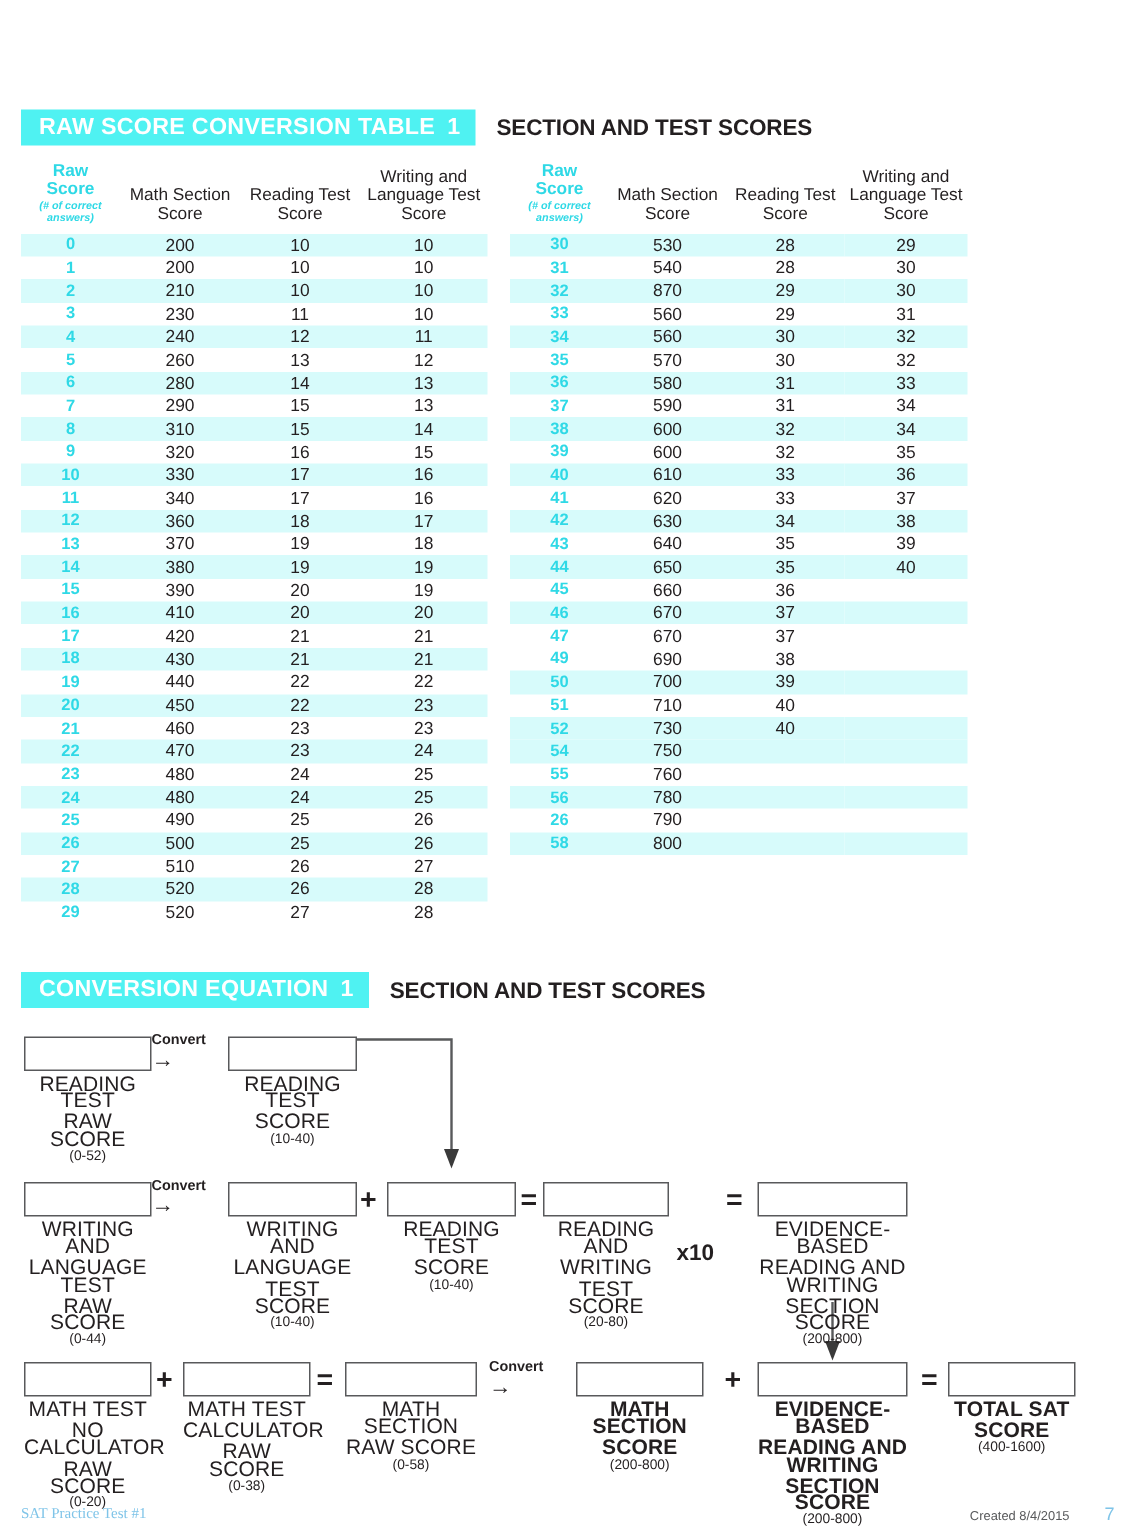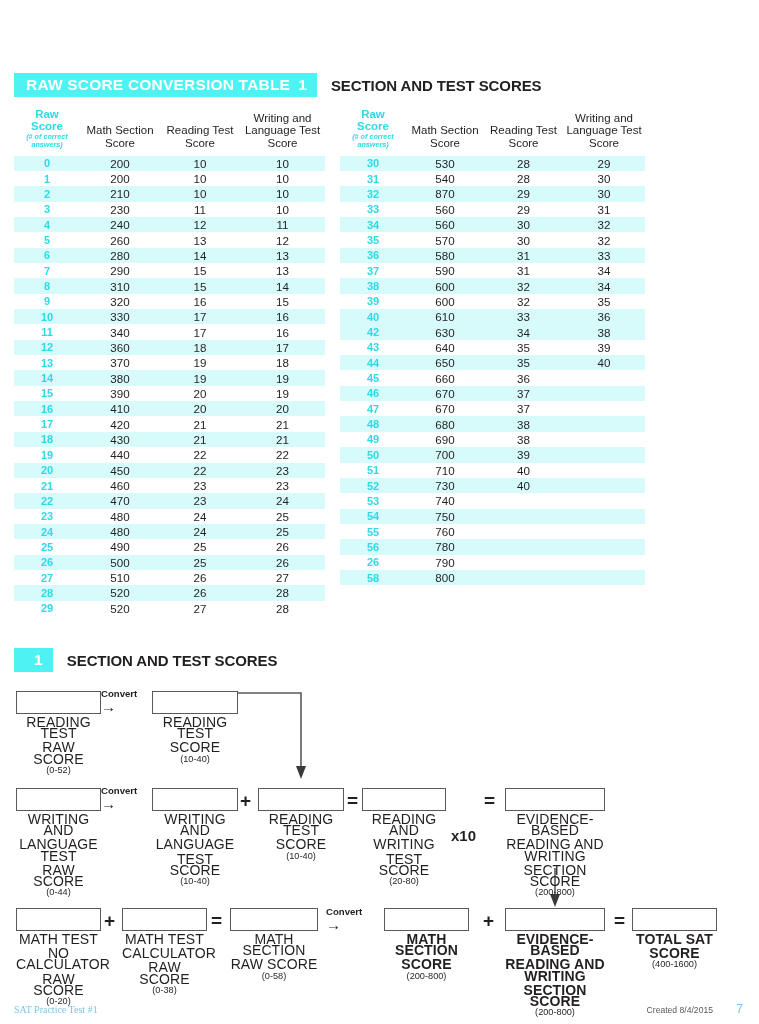--- a/index.html
+++ b/index.html
@@ -421,20 +421,26 @@
           <td>600</td>
           <td>32</td>
           <td>35</td>
         </tr>
         <tr class="alt">
           <td class="raw">40</td>
           <td>610</td>
           <td>33</td>
           <td>36</td>
         </tr>
+        <tr>
+          <td class="raw">41</td>
+          <td>620</td>
+          <td>33</td>
+          <td>37</td>
+        </tr>
         <tr class="alt">
           <td class="raw">42</td>
           <td>630</td>
           <td>34</td>
           <td>38</td>
         </tr>
         <tr>
           <td class="raw">43</td>
           <td>640</td>
           <td>35</td>
@@ -457,26 +463,20 @@
           <td>670</td>
           <td>37</td>
           <td></td>
         </tr>
         <tr>
           <td class="raw">47</td>
           <td>670</td>
           <td>37</td>
           <td></td>
         </tr>
-        <tr class="alt">
-          <td class="raw">48</td>
-          <td>680</td>
-          <td>38</td>
-          <td></td>
-        </tr>
         <tr>
           <td class="raw">49</td>
           <td>690</td>
           <td>38</td>
           <td></td>
         </tr>
         <tr class="alt">
           <td class="raw">50</td>
           <td>700</td>
           <td>39</td>
@@ -487,26 +487,20 @@
           <td>710</td>
           <td>40</td>
           <td></td>
         </tr>
         <tr class="alt">
           <td class="raw">52</td>
           <td>730</td>
           <td>40</td>
           <td></td>
         </tr>
-        <tr>
-          <td class="raw">53</td>
-          <td>740</td>
-          <td></td>
-          <td></td>
-        </tr>
         <tr class="alt">
           <td class="raw">54</td>
           <td>750</td>
           <td></td>
           <td></td>
         </tr>
         <tr>
           <td class="raw">55</td>
           <td>760</td>
           <td></td>
@@ -528,20 +522,21 @@
           <td class="raw">58</td>
           <td>800</td>
           <td></td>
           <td></td>
         </tr>
       </tbody>
   </table>
 
   <div class="section-head" style="left:14px; top:648px;">
     <div class="banner">
+      <span>CONVERSION EQUATION</span>
       <span class="banner-num">1</span>
     </div>
     <div class="section-sub">SECTION AND TEST SCORES</div>
   </div>
 
   <svg class="diagram">
 
     <polyline points="238,693 301,693 301,768" fill="none" stroke="#58595b" stroke-width="1.6"></polyline>
     <polygon points="301,779 296,766 306,766" fill="#3a3a3a"></polygon>
 

